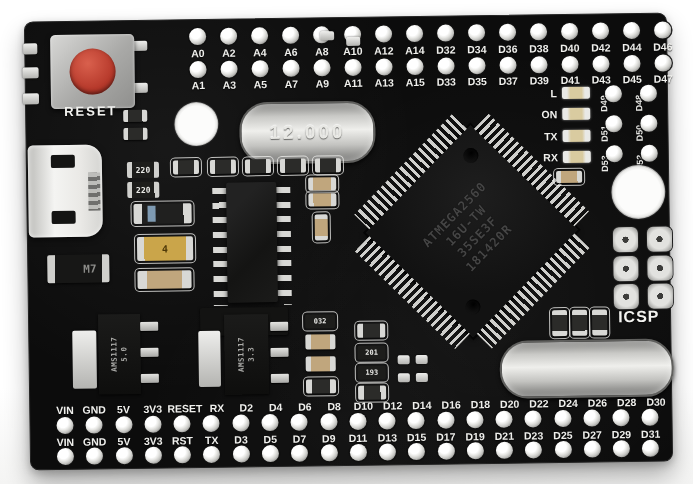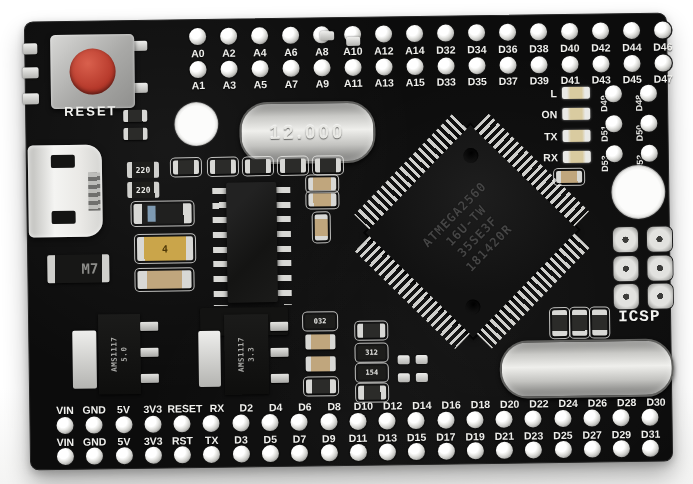--- a/index.html
+++ b/index.html
@@ -255,21 +255,21 @@
     </div>
     <div class="abs boxed" style="left:106px;top:183px;width:58px;height:20px;background:linear-gradient(90deg,#d8d8d5 0 14%,#20201f 14% 86%,#d8d8d5 86%);border-radius:2px;">
       <div class="abs" style="left:14px;top:2px;width:8px;height:16px;background:#7e9ab2;"></div>
     </div>
     <div class="abs boxed" style="left:109px;top:216px;width:56px;height:24px;background:linear-gradient(90deg,#d8d8d5 0 13%,#caa54a 13% 87%,#d8d8d5 87%);border-radius:2px;">
       <span class="code" style="color:#4d3808;font-size:10px;">4</span>
     </div>
     <div class="abs boxed smd tan" style="left:109px;top:250px;width:54px;height:18px;"></div>
 
     <div class="abs" style="left:19px;top:233px;width:62px;height:28px;background:linear-gradient(90deg,#cfcfcc 0 12%,#171716 12% 88%,#cfcfcc 88%);border-radius:2px;box-shadow:0 1px 3px rgba(0,0,0,.8);">
-      <span class="code" style="font-size:14px;color:#8c8c89;margin-left:23px;">M7</span>
+      <span class="code" style="font-size:11px;color:#8c8c89;margin-left:23px;">M7</span>
     </div>
 
     <div class="abs soic-pins" style="left:185px;top:168px;width:14px;height:118px;"></div>
     <div class="abs soic-pins" style="left:249px;top:168px;width:14px;height:118px;"></div>
     <div class="abs soic" style="left:199px;top:163px;width:50px;height:120px;"></div>
     <div class="abs" style="left:171px;top:288px;width:88px;height:28px;background:#131312;border-radius:2px;box-shadow:0 1px 3px rgba(0,0,0,.8);"></div>
 
     <div class="abs smd tan boxed" style="left:281px;top:159px;width:28px;height:13px;"></div>
     <div class="abs smd tan boxed" style="left:281px;top:175px;width:28px;height:13px;"></div>
     <div class="abs smd vtan boxed" style="left:287px;top:196px;width:13px;height:26px;"></div>
@@ -323,21 +323,21 @@
     <div class="abs hole" style="left:614px;top:131px;"></div>
 
     <div class="abs mount" style="left:584px;top:151px;width:54px;height:54px;"></div>
 
     <div class="abs pad" style="left:585px;top:213px;"></div>
     <div class="abs pad" style="left:619px;top:213px;"></div>
     <div class="abs pad" style="left:585px;top:242px;"></div>
     <div class="abs pad" style="left:619px;top:242px;"></div>
     <div class="abs pad" style="left:585px;top:270px;"></div>
     <div class="abs pad" style="left:619px;top:270px;"></div>
-    <div class="abs silk" style="left:589px;top:294px;font-size:16px;letter-spacing:1px;font-family:Liberation Mono, monospace;">ICSP</div>
+    <div class="abs silk" style="left:589px;top:294px;font-size:16px;letter-spacing:1px;">ICSP</div>
     <div class="abs smd vert boxed" style="left:523px;top:295px;width:15px;height:26px;"></div>
     <div class="abs smd vert boxed" style="left:543px;top:295px;width:15px;height:26px;"></div>
     <div class="abs smd vert boxed" style="left:563px;top:295px;width:15px;height:26px;"></div>
 
     <div class="abs crystal" style="left:470px;top:325px;width:170px;height:54px;"></div>
 
     <div class="abs mpad" style="left:43px;top:309px;width:24px;height:58px;"></div>
     <div class="abs reg-body" style="left:69px;top:293px;width:42px;height:80px;">
       <div class="reg-text">
         <span>AMS1117</span>
@@ -361,24 +361,24 @@
 
     <div class="abs boxed" style="left:276px;top:296px;width:30px;height:14px;background:#1d1d1b;border-radius:2px;">
       <span class="code">032</span>
     </div>
     <div class="abs smd tan" style="left:276px;top:316px;width:30px;height:15px;"></div>
     <div class="abs smd tan" style="left:276px;top:338px;width:30px;height:15px;"></div>
     <div class="abs smd boxed" style="left:276px;top:361px;width:30px;height:14px;"></div>
 
     <div class="abs smd boxed" style="left:328px;top:306px;width:28px;height:14px;"></div>
     <div class="abs boxed" style="left:328px;top:328px;width:28px;height:14px;background:#1d1d1b;border-radius:2px;">
-      <span class="code">312</span>
+      <span class="code">201</span>
     </div>
     <div class="abs boxed" style="left:328px;top:348px;width:28px;height:14px;background:#1d1d1b;border-radius:2px;">
-      <span class="code">154</span>
+      <span class="code">193</span>
     </div>
     <div class="abs smd boxed" style="left:328px;top:368px;width:28px;height:14px;"></div>
 
     <div class="abs mpad" style="left:368px;top:338px;width:12px;height:9px;"></div>
     <div class="abs mpad" style="left:386px;top:338px;width:12px;height:9px;"></div>
     <div class="abs mpad" style="left:368px;top:356px;width:12px;height:9px;"></div>
     <div class="abs mpad" style="left:386px;top:356px;width:12px;height:9px;"></div>
 
     <div class="row" style="left:20px;top:382px;width:615px;height:12px;">
         <span class="c29 lbl">VIN</span>

